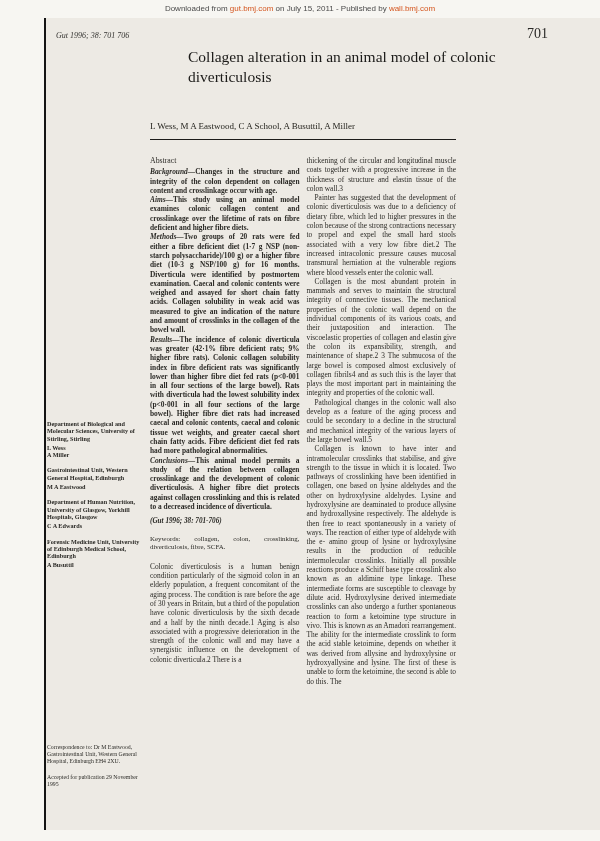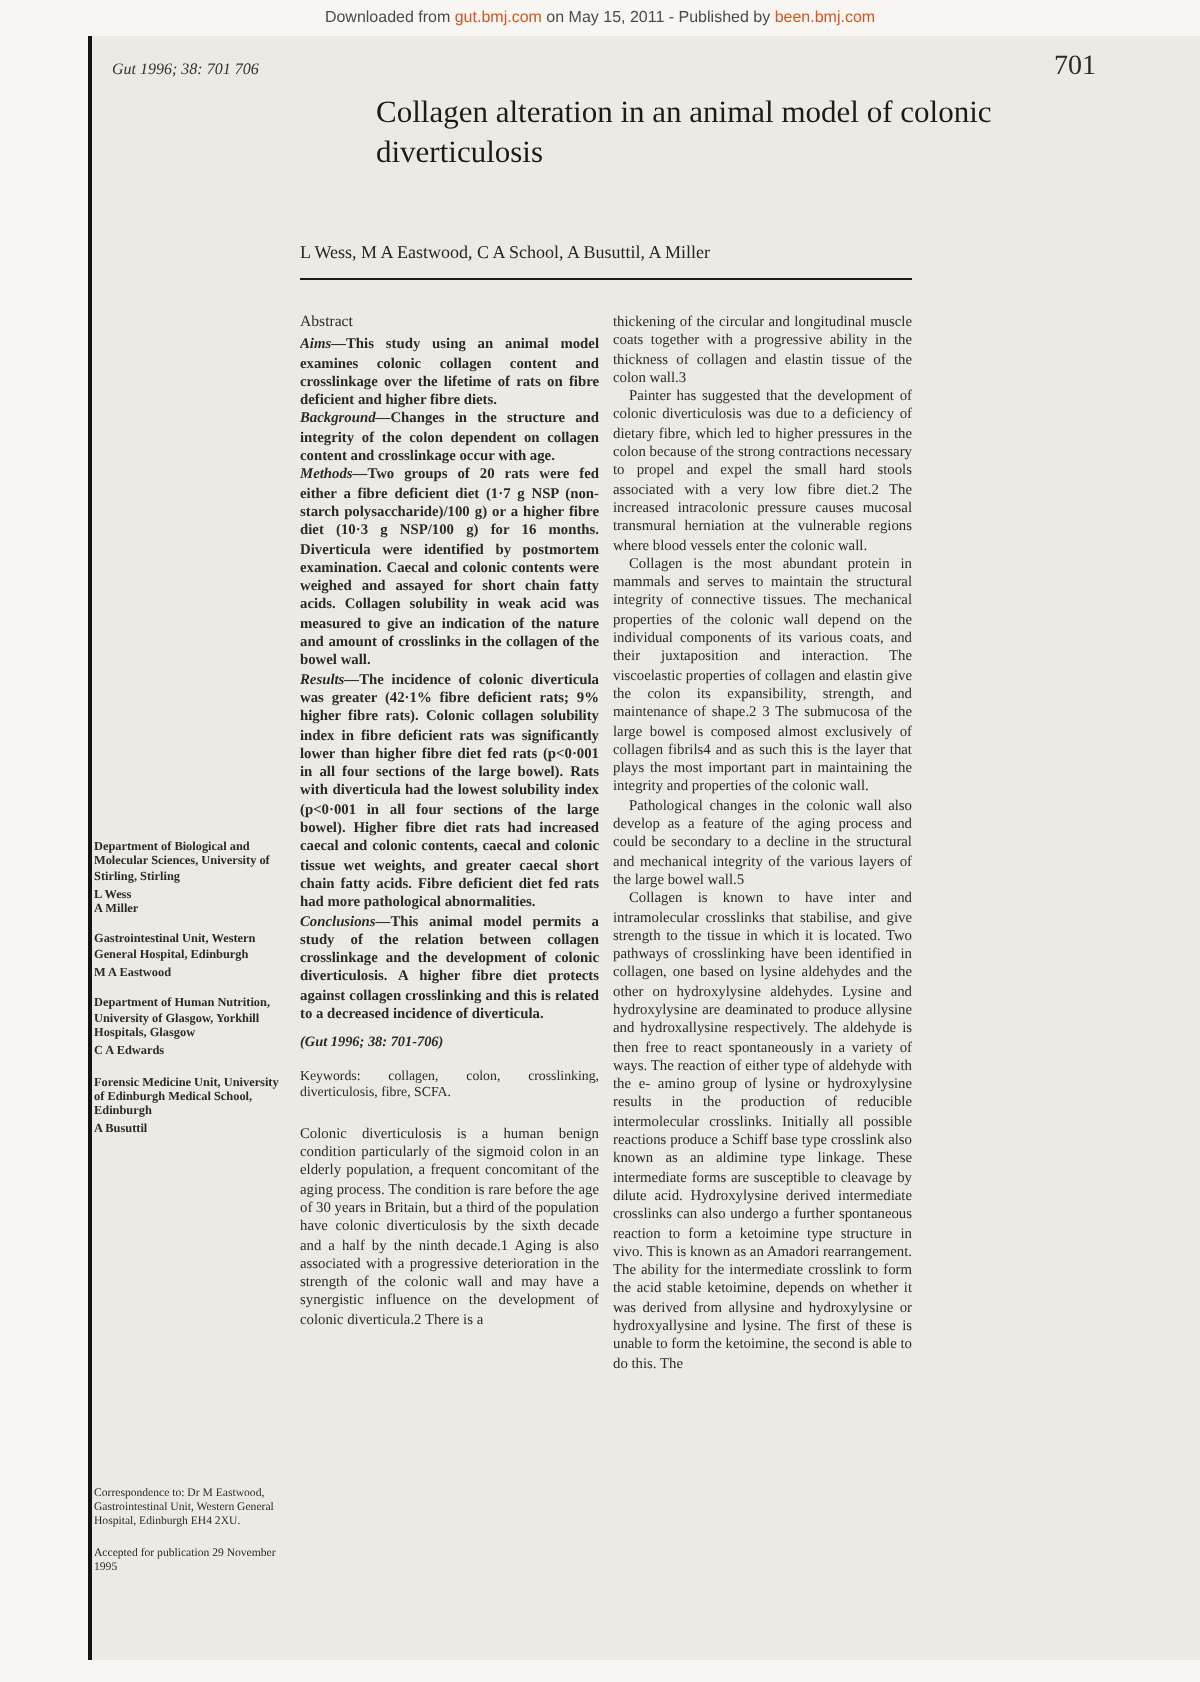--- a/index.html
+++ b/index.html
@@ -116,51 +116,51 @@
   .aff-dept { margin-bottom: 2px; }
   .aff-name { }
   .small-note { font-size: 5.8px; line-height: 6.9px; margin-bottom: 9px; }
 </style>
 </head>
 <body>
 
 <div class="page">
 
   <div class="banner">
-    <span>Downloaded from </span><span class="lnk">gut.bmj.com</span><span> on May 15, 2011 - Published by </span><span class="lnk">been.bmj.com</span>
+    <span>Downloaded from </span><span class="lnk">gut.bmj.com</span><span> on July 15, 2011 - Published by </span><span class="lnk">wall.bmj.com</span>
   </div>
 
   <div class="scan-area"></div>
   <div class="scan-edge"></div>
 
   <div class="header-row">
     <span class="journal-citation">Gut 1996; 38: 701 706</span>
     <span class="page-number">701</span>
   </div>
 
   <div class="title">Collagen alteration in an animal model of colonic diverticulosis</div>
   <div class="authors">L Wess, M A Eastwood, C A School, A Busuttil, A Miller</div>
   <div class="rule"></div>
 
   <div class="columns">
 
     <div class="col">
       <div class="abstract-head">Abstract</div>
+      <p class="abs-p"><span class="abs-label">Background—</span><span>Changes in the structure and integrity of the colon dependent on collagen content and crosslinkage occur with age.</span></p>
       <p class="abs-p"><span class="abs-label">Aims—</span><span>This study using an animal model examines colonic collagen content and crosslinkage over the lifetime of rats on fibre deficient and higher fibre diets.</span></p>
-      <p class="abs-p"><span class="abs-label">Background—</span><span>Changes in the structure and integrity of the colon dependent on collagen content and crosslinkage occur with age.</span></p>
       <p class="abs-p"><span class="abs-label">Methods—</span><span>Two groups of 20 rats were fed either a fibre deficient diet (1·7 g NSP (non-starch polysaccharide)/100 g) or a higher fibre diet (10·3 g NSP/100 g) for 16 months. Diverticula were identified by postmortem examination. Caecal and colonic contents were weighed and assayed for short chain fatty acids. Collagen solubility in weak acid was measured to give an indication of the nature and amount of crosslinks in the collagen of the bowel wall.</span></p>
       <p class="abs-p"><span class="abs-label">Results—</span><span>The incidence of colonic diverticula was greater (42·1% fibre deficient rats; 9% higher fibre rats). Colonic collagen solubility index in fibre deficient rats was significantly lower than higher fibre diet fed rats (p&lt;0·001 in all four sections of the large bowel). Rats with diverticula had the lowest solubility index (p&lt;0·001 in all four sections of the large bowel). Higher fibre diet rats had increased caecal and colonic contents, caecal and colonic tissue wet weights, and greater caecal short chain fatty acids. Fibre deficient diet fed rats had more pathological abnormalities.</span></p>
       <p class="abs-p"><span class="abs-label">Conclusions—</span><span>This animal model permits a study of the relation between collagen crosslinkage and the development of colonic diverticulosis. A higher fibre diet protects against collagen crosslinking and this is related to a decreased incidence of diverticula.</span></p>
       <p class="abs-citation">(Gut 1996; 38: 701-706)</p>
       <p class="keywords">Keywords: collagen, colon, crosslinking, diverticulosis, fibre, SCFA.</p>
       <p class="body-start">Colonic diverticulosis is a human benign condition particularly of the sigmoid colon in an elderly population, a frequent concomitant of the aging process. The condition is rare before the age of 30 years in Britain, but a third of the population have colonic diverticulosis by the sixth decade and a half by the ninth decade.1 Aging is also associated with a progressive deterioration in the strength of the colonic wall and may have a synergistic influence on the development of colonic diverticula.2 There is a</p>
     </div>
 
     <div class="col">
-      <p>thickening of the circular and longitudinal muscle coats together with a progressive ability in the thickness of collagen and elastin tissue of the colon wall.3</p>
+      <p>thickening of the circular and longitudinal muscle coats together with a progressive increase in the thickness of structure and elastin tissue of the colon wall.3</p>
       <p class="indent">Painter has suggested that the development of colonic diverticulosis was due to a deficiency of dietary fibre, which led to higher pressures in the colon because of the strong contractions necessary to propel and expel the small hard stools associated with a very low fibre diet.2 The increased intracolonic pressure causes mucosal transmural herniation at the vulnerable regions where blood vessels enter the colonic wall.</p>
       <p class="indent">Collagen is the most abundant protein in mammals and serves to maintain the structural integrity of connective tissues. The mechanical properties of the colonic wall depend on the individual components of its various coats, and their juxtaposition and interaction. The viscoelastic properties of collagen and elastin give the colon its expansibility, strength, and maintenance of shape.2 3 The submucosa of the large bowel is composed almost exclusively of collagen fibrils4 and as such this is the layer that plays the most important part in maintaining the integrity and properties of the colonic wall.</p>
       <p class="indent">Pathological changes in the colonic wall also develop as a feature of the aging process and could be secondary to a decline in the structural and mechanical integrity of the various layers of the large bowel wall.5</p>
       <p class="indent">Collagen is known to have inter and intramolecular crosslinks that stabilise, and give strength to the tissue in which it is located. Two pathways of crosslinking have been identified in collagen, one based on lysine aldehydes and the other on hydroxylysine aldehydes. Lysine and hydroxylysine are deaminated to produce allysine and hydroxallysine respectively. The aldehyde is then free to react spontaneously in a variety of ways. The reaction of either type of aldehyde with the e- amino group of lysine or hydroxylysine results in the production of reducible intermolecular crosslinks. Initially all possible reactions produce a Schiff base type crosslink also known as an aldimine type linkage. These intermediate forms are susceptible to cleavage by dilute acid. Hydroxylysine derived intermediate crosslinks can also undergo a further spontaneous reaction to form a ketoimine type structure in vivo. This is known as an Amadori rearrangement. The ability for the intermediate crosslink to form the acid stable ketoimine, depends on whether it was derived from allysine and hydroxylysine or hydroxyallysine and lysine. The first of these is unable to form the ketoimine, the second is able to do this. The</p>
     </div>
 
   </div>
 
   <div class="sidebar-top">
     <div class="aff-block">

